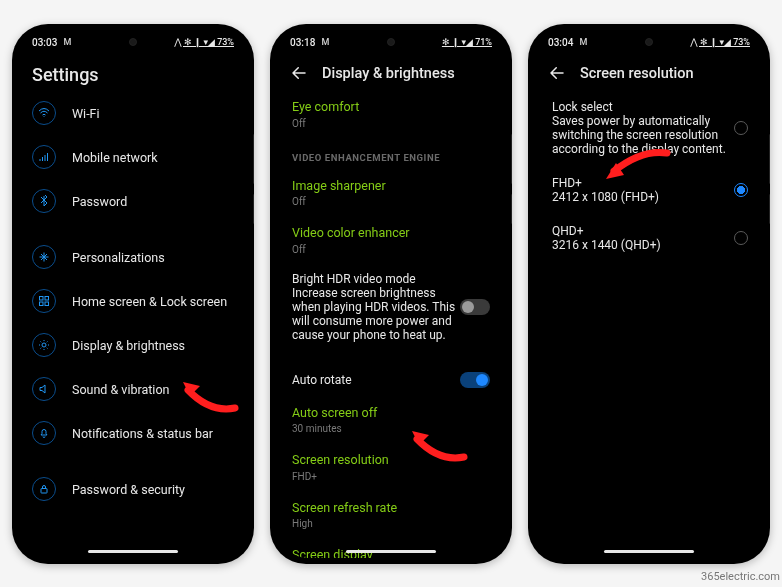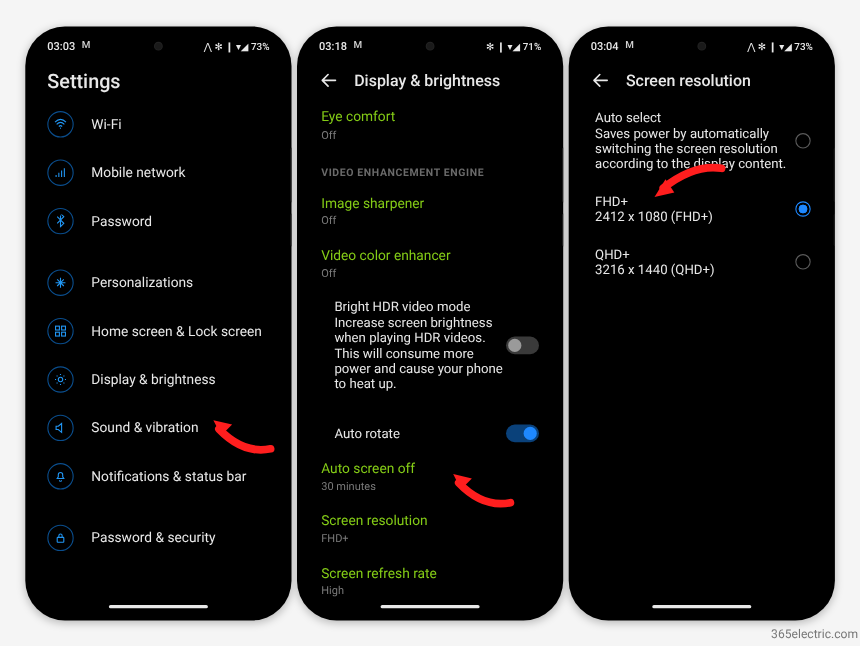--- a/index.html
+++ b/index.html
@@ -6,21 +6,21 @@
   body {
     background: #f5f5f5;
     width: 782px;
     height: 587px;
     position: relative;
     font-family: -apple-system, BlinkMacSystemFont, "Segoe UI", Roboto, sans-serif;
     overflow: hidden;
   }
   .phones {
     display: flex;
-    gap: 5px;
+    gap: 16px;
     padding: 24px 12px;
     justify-content: center;
   }
   .phone {
     width: 242px;
     height: 540px;
     background: #000;
     border-radius: 36px;
     position: relative;
     box-shadow: 0 2px 8px rgba(0,0,0,.25);
@@ -47,21 +47,21 @@
     height: 24px;
     display: flex;
     align-items: center;
     padding: 0 14px;
     font-size: 10px;
     font-weight: 500;
   }
   .statusbar .time { flex: 0 0 auto; }
   .statusbar .sicons { margin-left: 6px; font-size:9px; opacity:.9;}
   .statusbar .spacer { flex: 1; }
-  .statusbar .right { display:flex; gap:3px; align-items:center; font-size:9px;}
+  .statusbar .right { display:flex; gap:3px; align-items:center; font-size:9px;text-decoration:underline;}
   .header {
     display: flex;
     align-items: center;
     padding: 10px 14px 8px;
   }
   .header .back { width:18px; display:flex; align-items:center; margin-right:14px;}
   .header .htitle { font-size: 14.5px; font-weight:500; }
   .header.big .htitle { font-size: 18px; font-weight:500; }
   .header.big { padding: 10px 14px 6px; text-align: center; }
   .content { flex:1; overflow:hidden; }
@@ -79,21 +79,21 @@
     margin-right: 16px;
     flex-shrink:0;
   }
   .icon-ring svg { width:12px; height:12px; stroke:#2196f3; fill:none; stroke-width:2;}
   .item .label { font-size: 12.5px; color:#e8e8e8;}
   .row2 { padding: 8px 16px; }
   .row2 .rtitle { font-size:12.5px; color:#84cc16; line-height:1.4;}
   .row2 .rsub { font-size:10px; color:#7a7a7a; line-height:1.3; margin-top:1px;}
   .section-h { font-size:9.5px; color:#6a6a6a; letter-spacing:.06em; padding: 14px 16px 6px; font-weight: bold; }
   .row-flex { display:flex; align-items:center; padding:8px 16px;}
-  .row-flex .col { flex:1;margin-left:12px; }
+  .row-flex .col { flex:1; }
   .toggle { width:30px; height:16px; background:#3a3a3a; border-radius:10px; position:relative;}
   .toggle .knob{position:absolute;top:2px;left:2px;width:12px;height:12px;background:#9a9a9a;border-radius:50%;}
   .toggle.on{background:#0a417a;}
   .toggle.on .knob{left:16px;background:#1e88ff;}
   .phone3 .opt { display:flex; align-items:center; padding:10px 16px 10px 18px;}
   .phone3 .opt .col{flex:1}
   .radio{width:14px;height:14px;border:1.5px solid #5a5a5a;border-radius:50%;flex-shrink:0;}
   .radio.on{border-color:#1e88ff; background:radial-gradient(circle,#1e88ff 0 45%,transparent 50%);}
   .homebar{position:absolute;bottom:5px;left:50%;transform:translateX(-50%);width:90px;height:3px;background:#e8e8e8;border-radius:3px;}
   
@@ -304,21 +304,21 @@
         <span class="back">
             <svg viewBox="0 0 24 24" width="18" height="18">
               <path d="M20 12H4m0 0l7-7M4 12l7 7" stroke="#e8e8e8" stroke-width="2" fill="none" stroke-linecap="round"></path>
             </svg>
           </span>
         <span class="htitle">Screen resolution</span>
       </div>
       <div class="content">
         <div class="opt">
           <div class="col">
-            <div class="rtitle">Auto select</div>
+            <div class="rtitle">Lock select</div>
             <div class="rsub">Saves power by automatically switching the screen resolution according to the display content.</div>
           </div>
           <div class="radio"></div>
         </div>
         <div class="opt">
           <div class="col">
             <div class="rtitle">FHD+</div>
             <div class="rsub">2412 x 1080 (FHD+)</div>
           </div>
           <div class="radio on"></div>

